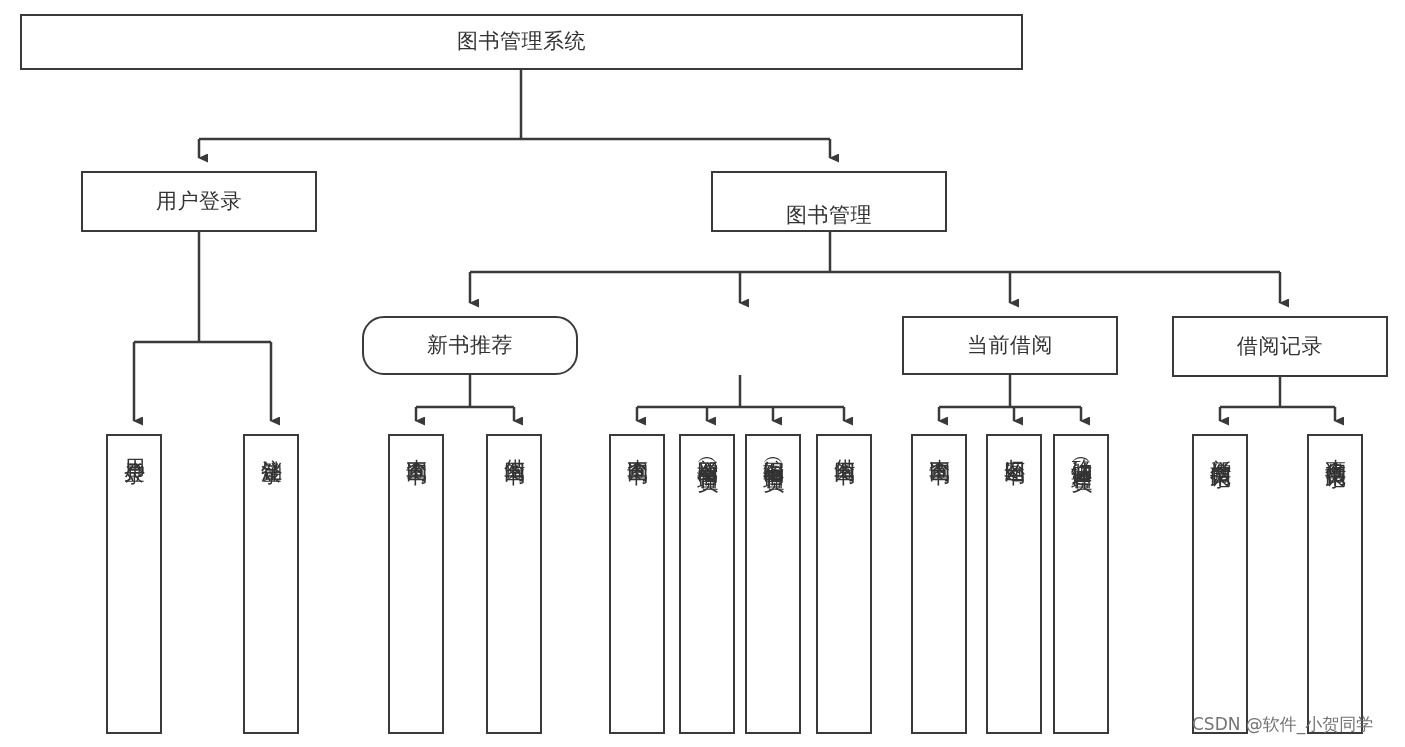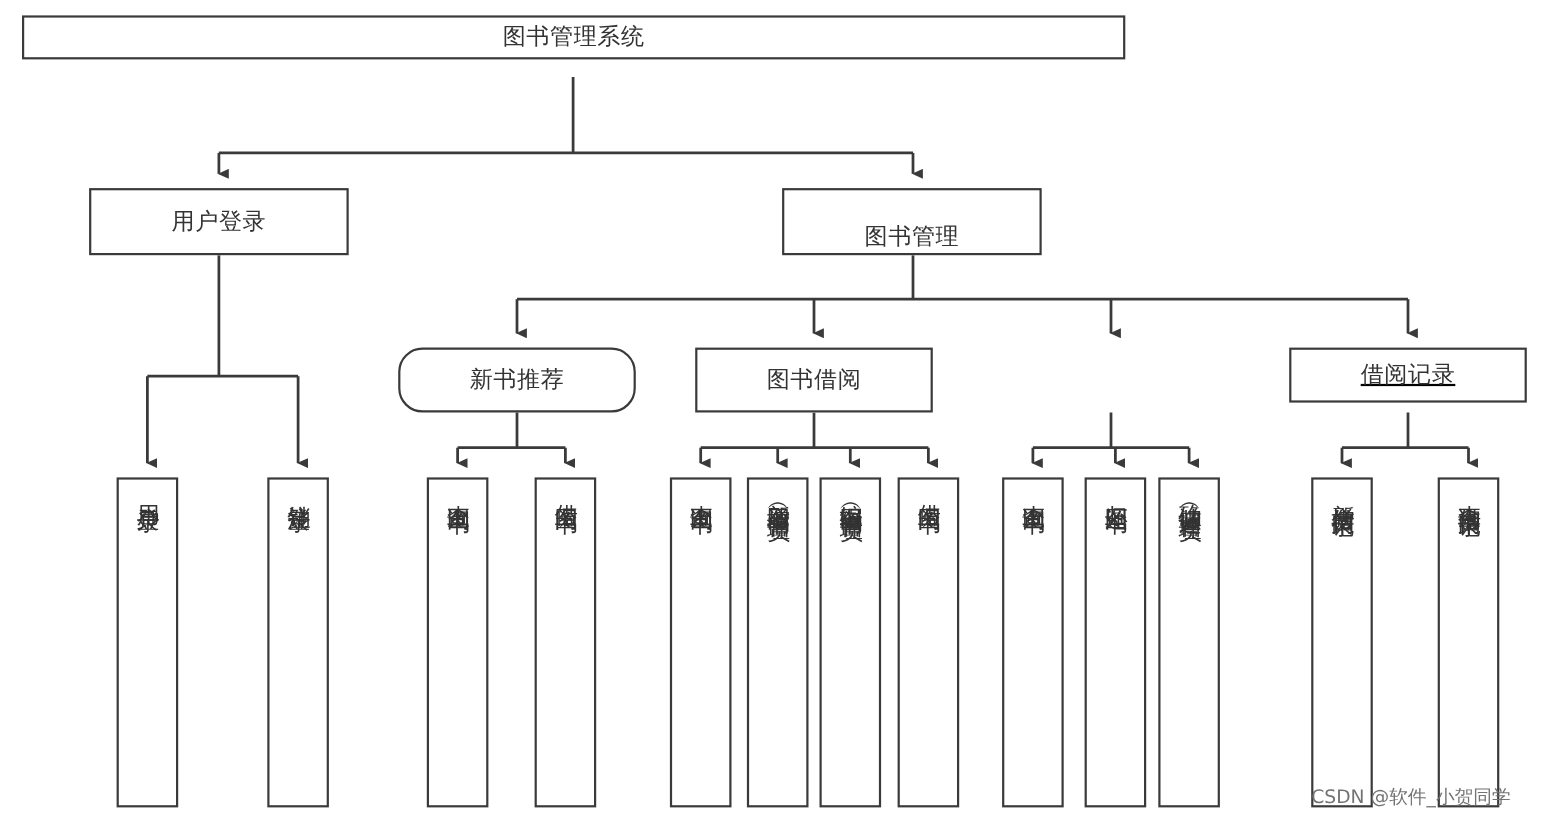--- a/index.html
+++ b/index.html
@@ -116,38 +116,38 @@
       <path d="M1014,407 L1014,421" marker-end="url(#arrow)"></path>
       <path d="M1081,407 L1081,421" marker-end="url(#arrow)"></path>
 
       <path d="M1280,375 L1280,407"></path>
       <path d="M1220,407 L1335,407"></path>
       <path d="M1220,407 L1220,421" marker-end="url(#arrow)"></path>
       <path d="M1335,407 L1335,421" marker-end="url(#arrow)"></path>
     </g>
   </svg>
 
-  <div class="node" id="node-root" style="left: 20px; top: 14px; width: 1003px; height: 40px;">
+  <div class="node" id="node-root" style="left: 20px; top: 14px; width: 1003px; height: 56px;">
     <span class="node-label">图书管理系统</span>
   </div>
 
   <div class="node" id="node-l2-0" style="left: 81px; top: 171px; width: 236px; height: 61px;">
     <span class="node-label">用户登录</span>
   </div>
   <div class="node" id="node-l2-1" style="left: 711px; top: 171px; width: 236px; height: 61px; align-items: flex-end;">
     <span class="node-label">图书管理</span>
   </div>
 
   <div class="node" id="node-l3-0" style="left: 362px; top: 316px; width: 216px; height: 59px; border-radius: 22px;">
     <span class="node-label">新书推荐</span>
   </div>
-  <div class="node" id="node-l3-1" style="left: 632px; top: 316px; width: 216px; height: 59px;">
-    <span class="node-label">图书借阅</span>
+  <div class="node" id="node-l3-2" style="left: 902px; top: 316px; width: 216px; height: 59px;">
+    <span class="node-label">当前借阅</span>
   </div>
-  <div class="node" id="node-l3-3" style="left: 1172px; top: 316px; width: 216px; height: 50px; text-decoration: underline;">
+  <div class="node" id="node-l3-3" style="left: 1172px; top: 316px; width: 216px; height: 61px;">
     <span class="node-label">借阅记录</span>
   </div>
 
   <div class="node vertical" id="node-leaf-0" style="left: 106px; top: 434px; width: 56px; height: 300px;">
     <span class="node-label">用户登录</span>
   </div>
   <div class="node vertical" id="node-leaf-1" style="left: 243px; top: 434px; width: 56px; height: 300px;">
     <span class="node-label">注销登录</span>
   </div>
   <div class="node vertical" id="node-leaf-2" style="left: 388px; top: 434px; width: 56px; height: 300px;">

